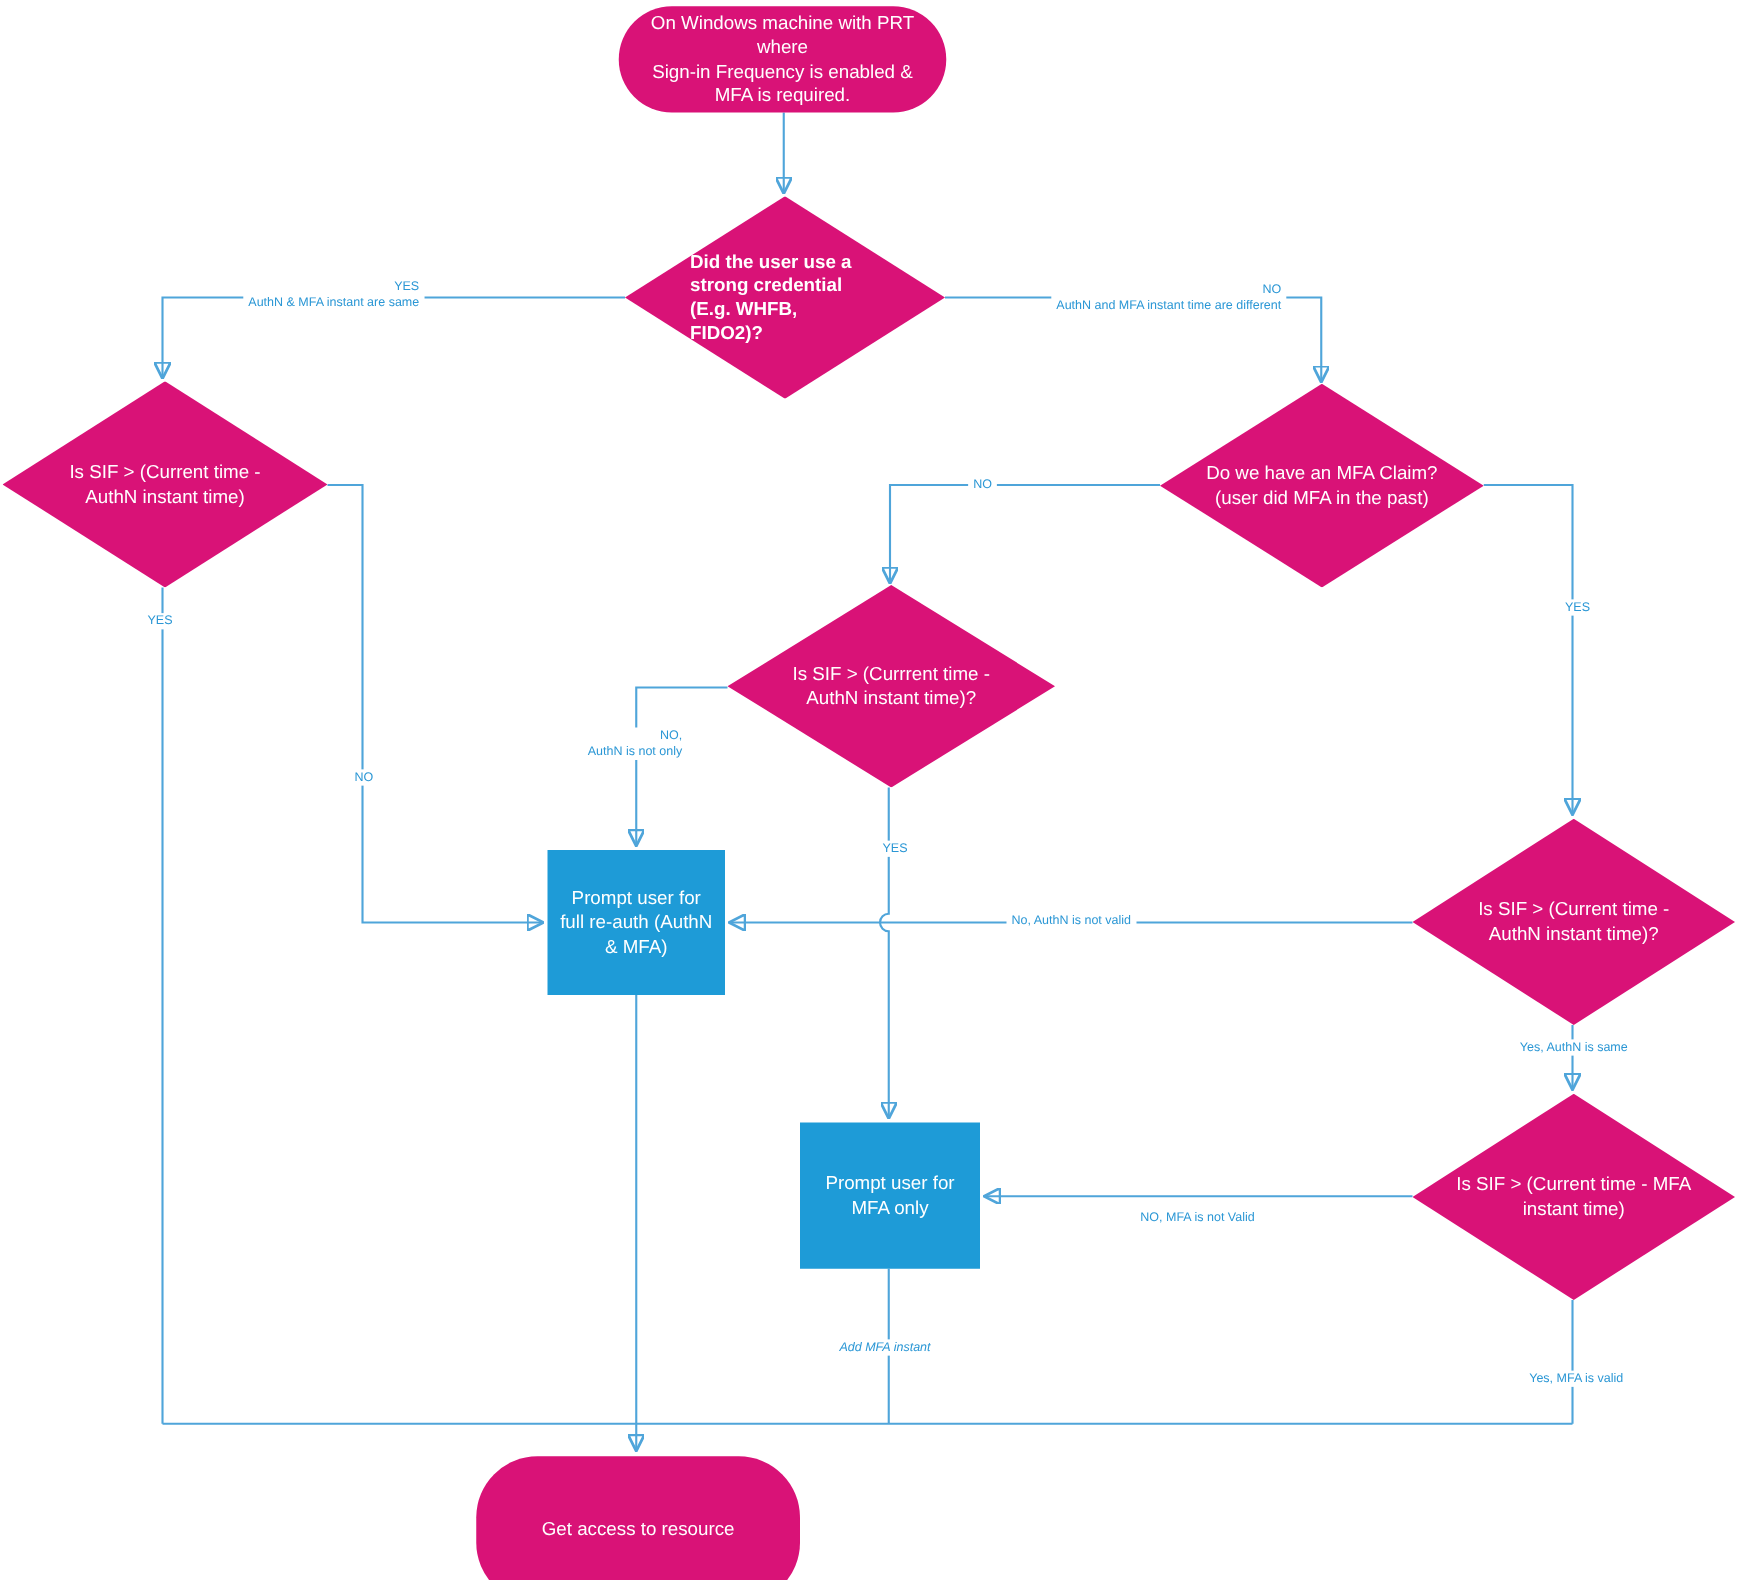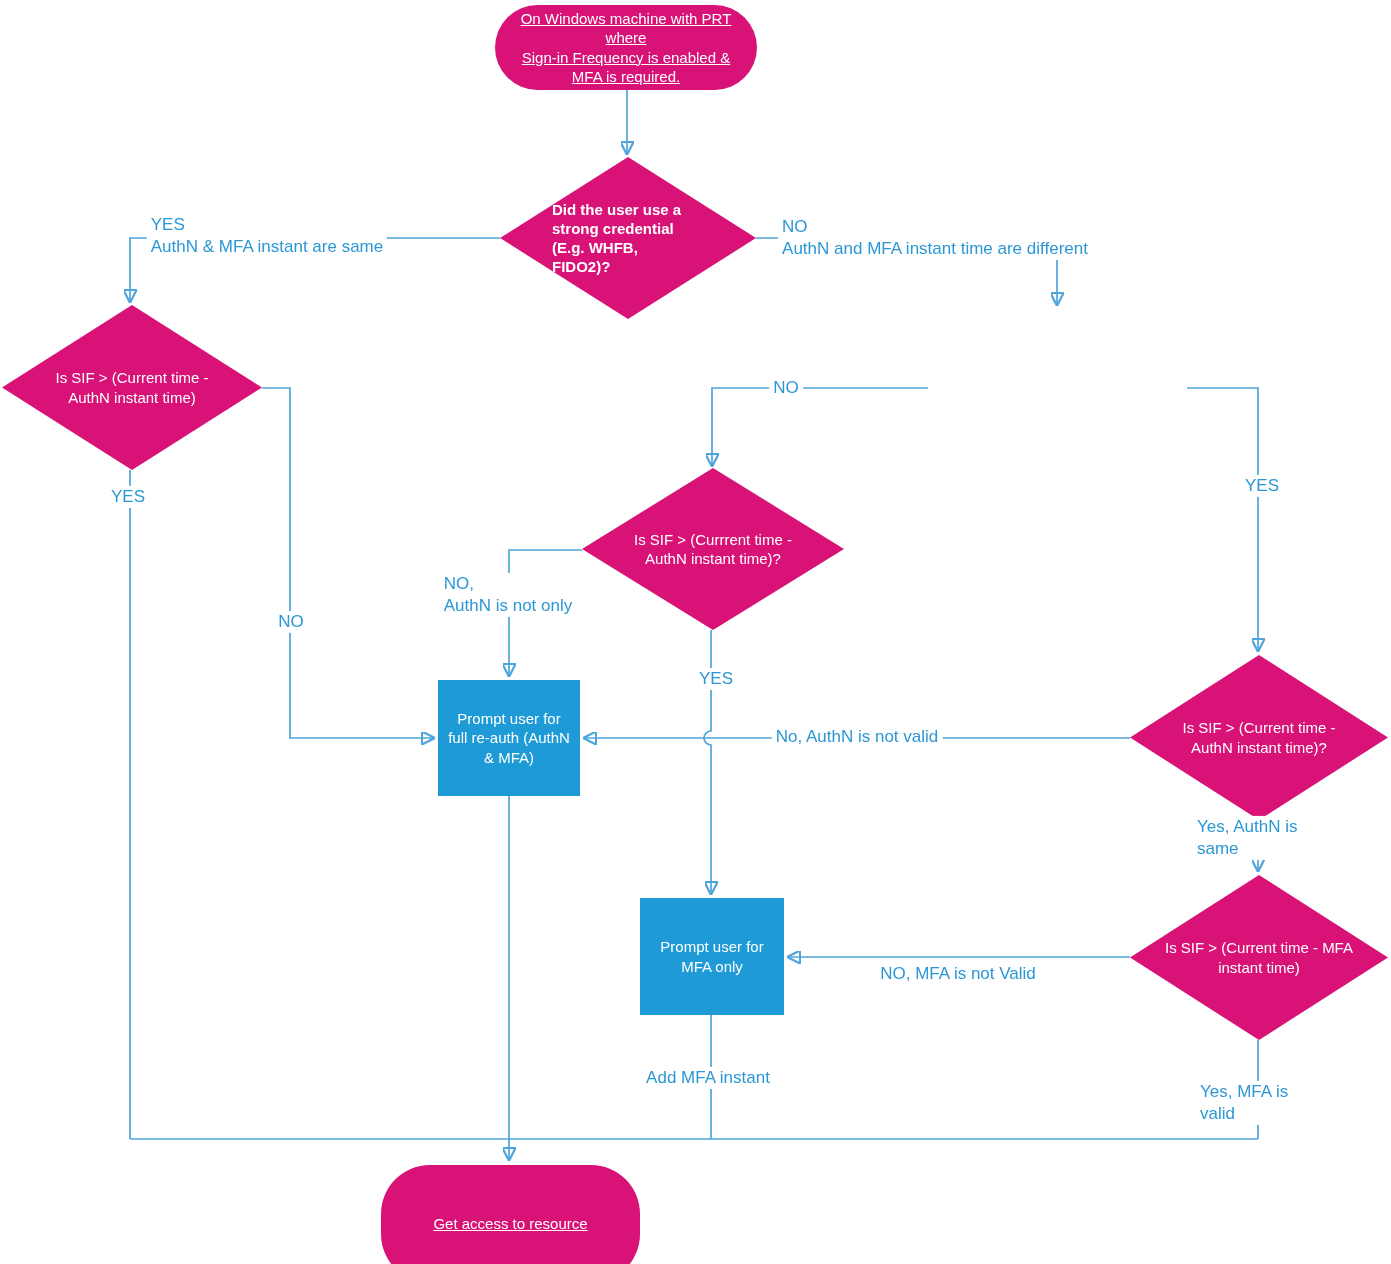--- a/index.html
+++ b/index.html
@@ -14,28 +14,28 @@
     position:relative;width:1391px;height:1264px;background:var(--bg);
     font-family:"Liberation Sans","DejaVu Sans",sans-serif;
     overflow:hidden;
   }
   .wires{position:absolute;left:0;top:0;z-index:1;}
   .wires path{fill:none;stroke:var(--line);stroke-width:1.7;}
   .node{
     position:absolute;z-index:2;display:flex;align-items:center;justify-content:center;
     color:#fff;font-size:15px;line-height:1.28;text-align:center;white-space:pre-line;
   }
-  .stadium{background:var(--pink);text-decoration:underline;}
+  .stadium{background:var(--pink);}
   .diamond{background:var(--pink);clip-path:polygon(50% 0,100% 50%,50% 100%,0 50%);}
   .rect{background:var(--blue);}
   .node .txt{white-space:pre-line;}
   .txt-left{text-align:left;width:152px;font-weight:bold;}
   .elabel{
     position:absolute;z-index:3;transform:translate(-50%,-50%);
-    color:var(--label);font-size:17px;line-height:1.3;text-align:left;
+    color:var(--label);font-size:10px;line-height:1.3;text-align:right;
     white-space:pre-line;background:var(--bg);padding:0 4px;
   }
 </style>
 </head>
 <body>
 
 <div class="canvas">
 
   <svg class="wires" width="1391" height="1264" viewBox="0 0 1391 1264">
     <defs>
@@ -75,20 +75,24 @@
 strong credential
 (E.g. WHFB,
 FIDO2)?</span>
   </div>
 
   <div class="node diamond" style="left:2px;top:305px;width:260px;height:165px;">
     <span class="txt">Is SIF &gt; (Current time -
 AuthN instant time)</span>
   </div>
 
+  <div class="node diamond" style="left:928px;top:307px;width:259px;height:163px;">
+    <span class="txt">Do we have an MFA Claim?
+(user did MFA in the past)</span>
+  </div>
 
   <div class="node diamond" style="left:582px;top:468px;width:262px;height:162px;">
     <span class="txt">Is SIF &gt; (Currrent time -
 AuthN instant time)?</span>
   </div>
 
   <div class="node rect" style="left:438px;top:680px;width:142px;height:116px;">
     <span class="txt">Prompt user for
 full re-auth (AuthN
 &amp; MFA)</span>
@@ -121,15 +125,15 @@
   <div class="elabel" style="left:291px;top:622px;">NO</div>
   <div class="elabel" style="left:786px;top:388px;">NO</div>
   <div class="elabel" style="left:1262px;top:486px;">YES</div>
   <div class="elabel" style="left:508px;top:595px;">NO,
 AuthN is not only</div>
   <div class="elabel" style="left:716px;top:679px;">YES</div>
   <div class="elabel" style="left:857px;top:737px;">No, AuthN is not valid</div>
   <div class="elabel" style="left:1259px;top:838px;">Yes, AuthN is same</div>
   <div class="elabel" style="left:958px;top:957px;margin-top:17px;">NO, MFA is not Valid</div>
   <div class="elabel" style="left:1261px;top:1075px;margin-top:28px;">Yes, MFA is valid</div>
-  <div class="elabel" style="left:708px;top:1078px;">Add MFA instant</div>
+  <div class="elabel" style="left:708px;top:1078px;font-style:italic;">Add MFA instant</div>
 
 </div>
 
 </body></html>

